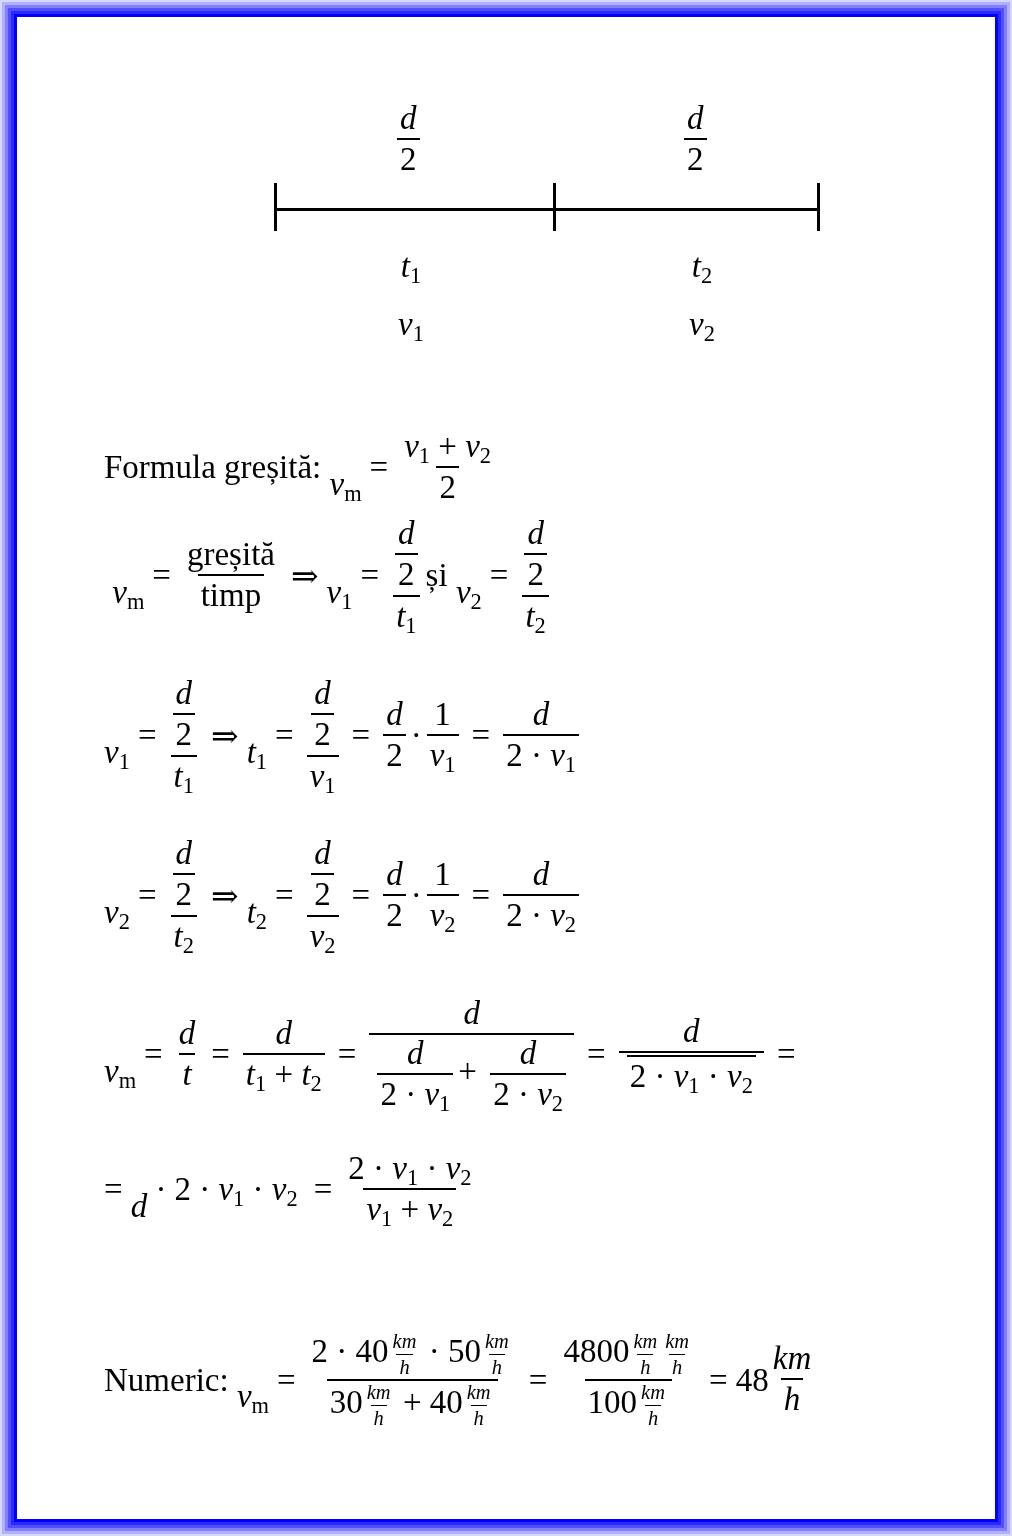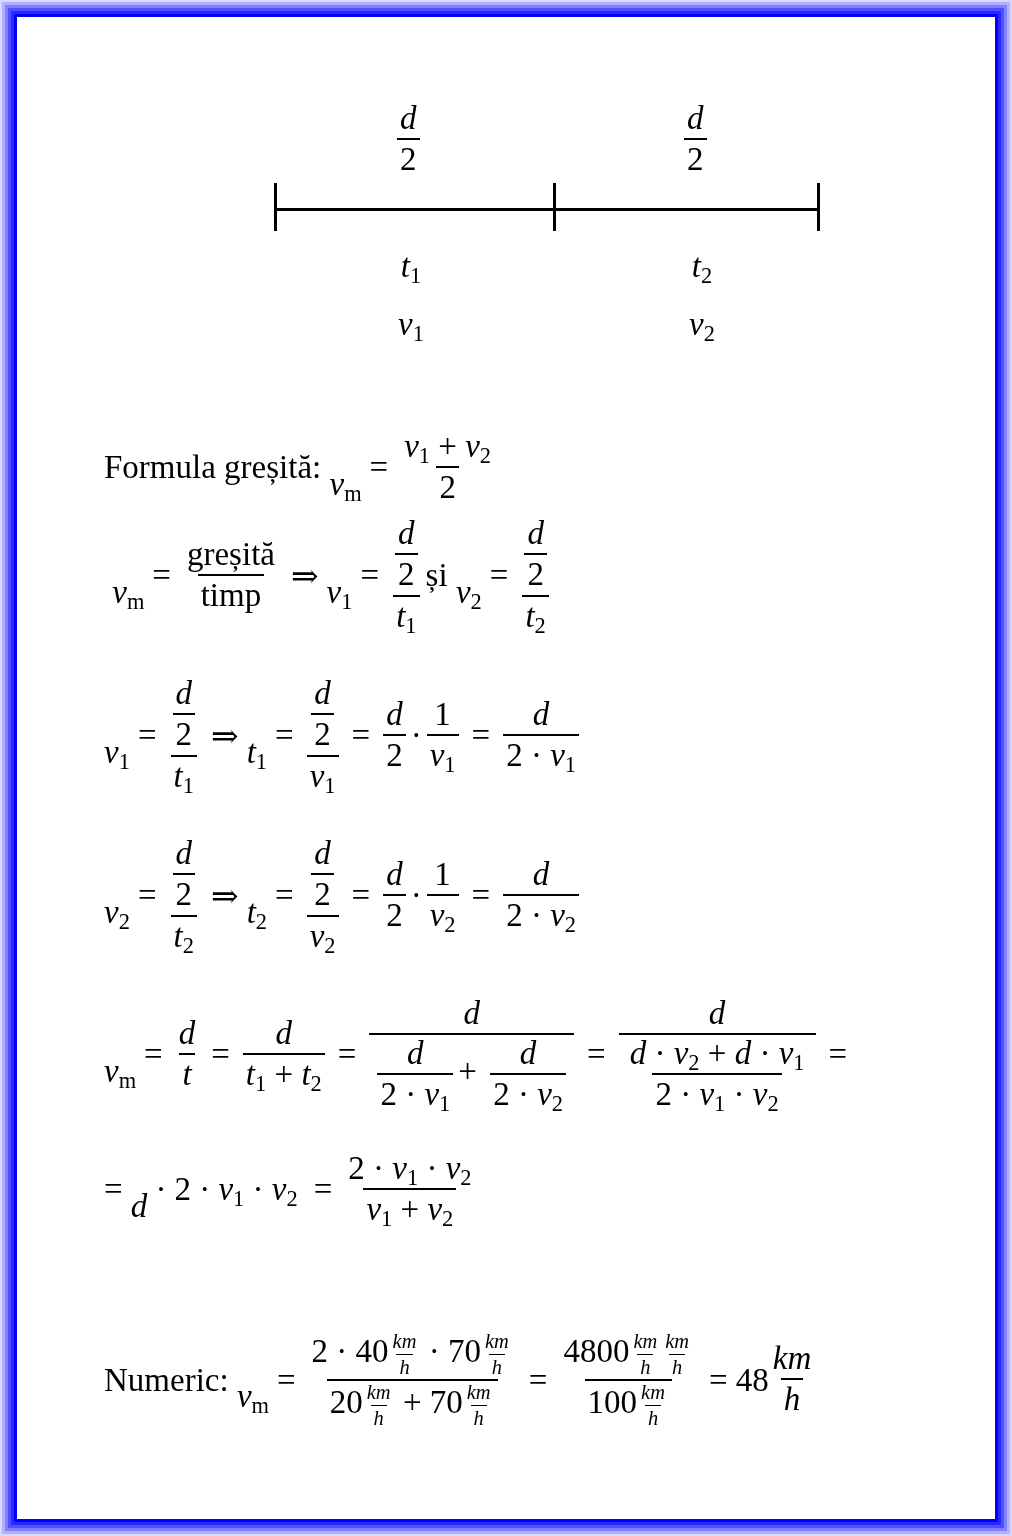--- a/index.html
+++ b/index.html
@@ -185,21 +185,20 @@
           <span class="num">d</span>
           <span class="den"><span class="r">2 ·</span> v<sub>2</sub></span>
         </span>
   </span>
     </span>
     <span class="op">=</span>
   <span class="frac m">
       <span class="num">d</span>
       <span class="den">
     <span class="frac m">
-          <span class="num">d <span class="r">·</span> v<sub>2</sub> <span class="r">+</span> d <span class="r">·</span> v<sub>1</sub></span>
           <span class="den"><span class="r">2 ·</span> v<sub>1</sub> <span class="r">·</span> v<sub>2</sub></span>
         </span>
   </span>
     </span>
     <span class="op">=</span>
 </div>
 
 <div class="abs line" style="left:104px;top:1150px;">
   <span class="op" style="margin-left:0">=</span><span class="m">d</span>&nbsp;<span class="r">·</span>
   <span class="frac m">
@@ -212,28 +211,28 @@
     </span>
 </div>
 
 <div class="abs line" style="left:104px;top:1330px;">
   <span class="r">Numeric:</span>&nbsp;
   <span class="m">v<sub>m</sub></span><span class="op">=</span>
   <span class="frac r">
     <span class="num"><span>2 · 40</span><span class="frac sm m">
           <span class="num">km</span>
           <span class="den">h</span>
-        </span>&nbsp;<span>· 70</span><span class="frac sm m">
-          <span class="num">km</span>
-          <span class="den">h</span>
-        </span></span>
-    <span class="den"><span>20</span><span class="frac sm m">
-          <span class="num">km</span>
-          <span class="den">h</span>
-        </span>&nbsp;<span>+ 70</span><span class="frac sm m">
+        </span>&nbsp;<span>· 50</span><span class="frac sm m">
+          <span class="num">km</span>
+          <span class="den">h</span>
+        </span></span>
+    <span class="den"><span>30</span><span class="frac sm m">
+          <span class="num">km</span>
+          <span class="den">h</span>
+        </span>&nbsp;<span>+ 40</span><span class="frac sm m">
           <span class="num">km</span>
           <span class="den">h</span>
         </span></span>
   </span>
   <span class="op">=</span>
   <span class="frac r">
     <span class="num"><span>4800</span><span class="frac sm m">
           <span class="num">km</span>
           <span class="den">h</span>
         </span><span class="frac sm m">

